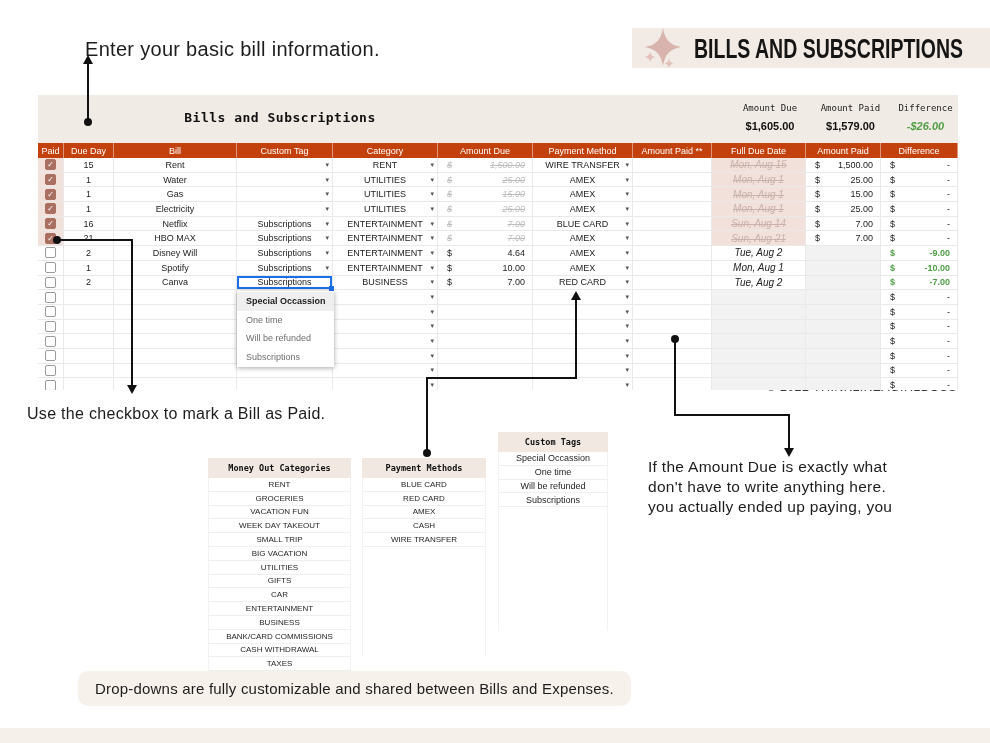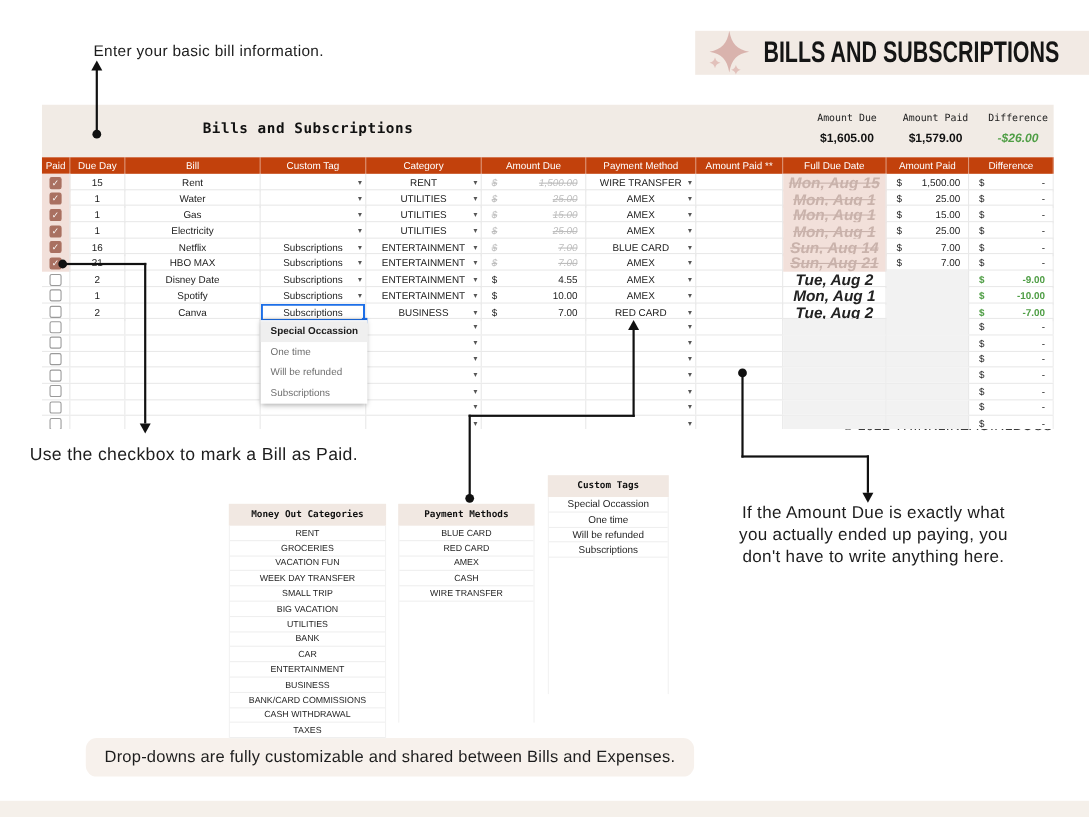--- a/index.html
+++ b/index.html
@@ -5,23 +5,23 @@
   html,body{margin:0;padding:0;width:990px;height:743px;overflow:hidden;background:#fff;
     font-family:"Liberation Sans",sans-serif;position:relative;}
   .abs{position:absolute;}
   
   .banner{left:632px;top:28px;width:358px;height:40px;background:#f2eae4;display:flex;align-items:center;}
   .banner-title{font-weight:800;font-size:25px;color:#151515;letter-spacing:0px;
     transform:scaleX(.78) scaleY(1.08);transform-origin:left center;white-space:nowrap;margin-left:62px;}
   .sparkle{position:absolute;left:10px;top:-2px;}
   
   .note{color:#1d1d1d;letter-spacing:.3px;}
-  .note-enter{left:85px;top:38px;font-size:14px;text-align:center;}
+  .note-enter{left:85px;top:38px;font-size:20px;text-align:center;}
   .note-checkbox{left:27px;top:405px;font-size:16px;}
-  .note-amount{left:648px;top:457px;width:292px;font-size:15.5px;line-height:20px;text-align:center;}
+  .note-amount{left:648px;top:457px;width:292px;font-size:15.5px;line-height:20px;}
   .note-bottom{left:78px;top:671px;background:#f7f1ec;border-radius:10px;padding:9px 17px;font-size:15px;color:#1d1d1d;letter-spacing:.2px;}
   .bottom-strip{left:0;top:728px;width:990px;height:15px;background:#f5f0ea;}
   .copyright{right:33px;top:380px;font-size:12.5px;letter-spacing:.4px;color:#3a3a3a;}
   
   .ln{background:#111;position:absolute;z-index:5;}
   .dot{position:absolute;width:8px;height:8px;border-radius:50%;background:#111;z-index:5;}
   .ah{position:absolute;width:0;height:0;z-index:5;}
   .ah-up{border-left:5px solid transparent;border-right:5px solid transparent;border-bottom:9px solid #111;}
   .ah-dn{border-left:5px solid transparent;border-right:5px solid transparent;border-top:9px solid #111;}
   
@@ -44,21 +44,21 @@
   .row{height:14.7px;border-bottom:1px solid #e9e9e9;box-sizing:border-box;}
   .c{position:relative;display:flex;align-items:center;justify-content:center;
      border-right:1px solid #e9e9e9;font-size:9px;color:#222;overflow:visible;box-sizing:border-box;white-space:nowrap;}
   .c.money{justify-content:space-between;padding:0 7px 0 9px;}
   .c.pinkbg{background:#f2e0da;}
   .c.graybg{background:#f2f2f2;}
   .cb{width:11px;height:11px;border:1.5px solid #9a9a9a;border-radius:2px;background:#fff;box-sizing:border-box;}
   .cb.on{background:#a97061;border-color:#a97061;color:#fff;font-size:8px;line-height:9px;text-align:center;}
   .dd{position:absolute;right:3px;top:50%;transform:translateY(-50%);font-size:7px;color:#555;}
   .struck{color:#bdbdbd;font-style:italic;text-decoration:line-through;}
-  .fdd{font-style:italic;font-size:14px;font-weight:bold;}
+  .fdd{font-style:italic;font-size:10px;}
   .fdd.paid{background:#f2e0da;}
   .fdd.paid span{color:#c9b2ab;text-decoration:line-through;}
   .diffv{font-weight:600;}
   .green{color:#4f9e45;}
   .sel{box-shadow:inset 0 0 0 2px #1d6fe8;}
   .handle{position:absolute;right:-2px;bottom:-2px;width:5px;height:5px;background:#1d6fe8;z-index:3;}
   
   .dropdown{left:237px;top:291px;width:97px;background:#fff;z-index:7;
     box-shadow:0 1px 5px rgba(0,0,0,.35);padding:1px 0;}
   .opt{height:18.5px;display:flex;align-items:center;padding-left:9px;font-size:9px;color:#6e6e6e;}
@@ -86,22 +86,22 @@
       <path d="M27 33 c.7 2.6 1.8 3.7 4.4 4.4 c-2.6 .7-3.7 1.8-4.4 4.4 c-.7-2.6-1.8-3.7-4.4-4.4 c2.6-.7 3.7-1.8 4.4-4.4 Z" fill="#e2c1bb"></path>
     </svg>
   </span>
   <span class="banner-title">BILLS AND SUBSCRIPTIONS</span>
 </div>
 
 <div class="abs note note-enter">Enter your basic bill information.</div>
 <div class="abs note note-checkbox">Use the checkbox to mark a Bill as Paid.</div>
 <div class="abs note note-amount" id="amount-note">
     <div>If the Amount Due is exactly what</div>
+    <div>don't have to write anything here.</div>
     <div>you actually ended up paying, you</div>
-    <div>don't have to write anything here.</div>
   </div>
 <div class="abs note-bottom">Drop-downs are fully customizable and shared between Bills and Expenses.</div>
 <div class="abs copyright">©  2022 THINKLIKEAGIRLBOSS</div>
 <div class="abs bottom-strip"></div>
 
 <div class="ah ah-up" style="left:83px;top:55px;"></div>
 <div class="ln" style="left:87px;top:63px;width:2px;height:58px;"></div>
 <div class="dot" style="left:84px;top:118px;"></div>
 
 <div class="dot" style="left:53px;top:236px;"></div>
@@ -355,32 +355,32 @@
         <div class="c money">
           <span>$</span>
           <span>-</span>
         </div>
       </div>
       <div class="row grid11">
         <div class="c">
           <div class="cb"></div>
         </div>
         <div class="c">2</div>
-        <div class="c">Disney Date</div>
+        <div class="c">Disney Will</div>
         <div class="c">
           <span>Subscriptions</span>
           <div class="dd">▾</div>
         </div>
         <div class="c">
           <span>ENTERTAINMENT</span>
           <div class="dd">▾</div>
         </div>
         <div class="c money">
           <span>$</span>
-          <span>4.55</span>
+          <span>4.64</span>
         </div>
         <div class="c">
           <span>AMEX</span>
           <div class="dd">▾</div>
         </div>
         <div class="c"></div>
         <div class="c fdd">
           <span>Tue, Aug 2</span>
         </div>
         <div class="c graybg"></div>
@@ -616,25 +616,25 @@
     <div class="opt">Will be refunded</div>
     <div class="opt">Subscriptions</div>
   </div>
 
 <div class="abs mini t1">
   <div class="mh">Money Out Categories</div>
   <div class="mb" style="min-height: 179px;">
       <div class="mi">RENT</div>
       <div class="mi">GROCERIES</div>
       <div class="mi">VACATION FUN</div>
-      <div class="mi">WEEK DAY TRANSFER</div>
+      <div class="mi">WEEK DAY TAKEOUT</div>
       <div class="mi">SMALL TRIP</div>
       <div class="mi">BIG VACATION</div>
       <div class="mi">UTILITIES</div>
-      <div class="mi">BANK</div>
+      <div class="mi">GIFTS</div>
       <div class="mi">CAR</div>
       <div class="mi">ENTERTAINMENT</div>
       <div class="mi">BUSINESS</div>
       <div class="mi">BANK/CARD COMMISSIONS</div>
       <div class="mi">CASH WITHDRAWAL</div>
       <div class="mi">TAXES</div>
     </div>
 </div>
 <div class="abs mini t2">
   <div class="mh">Payment Methods</div>

